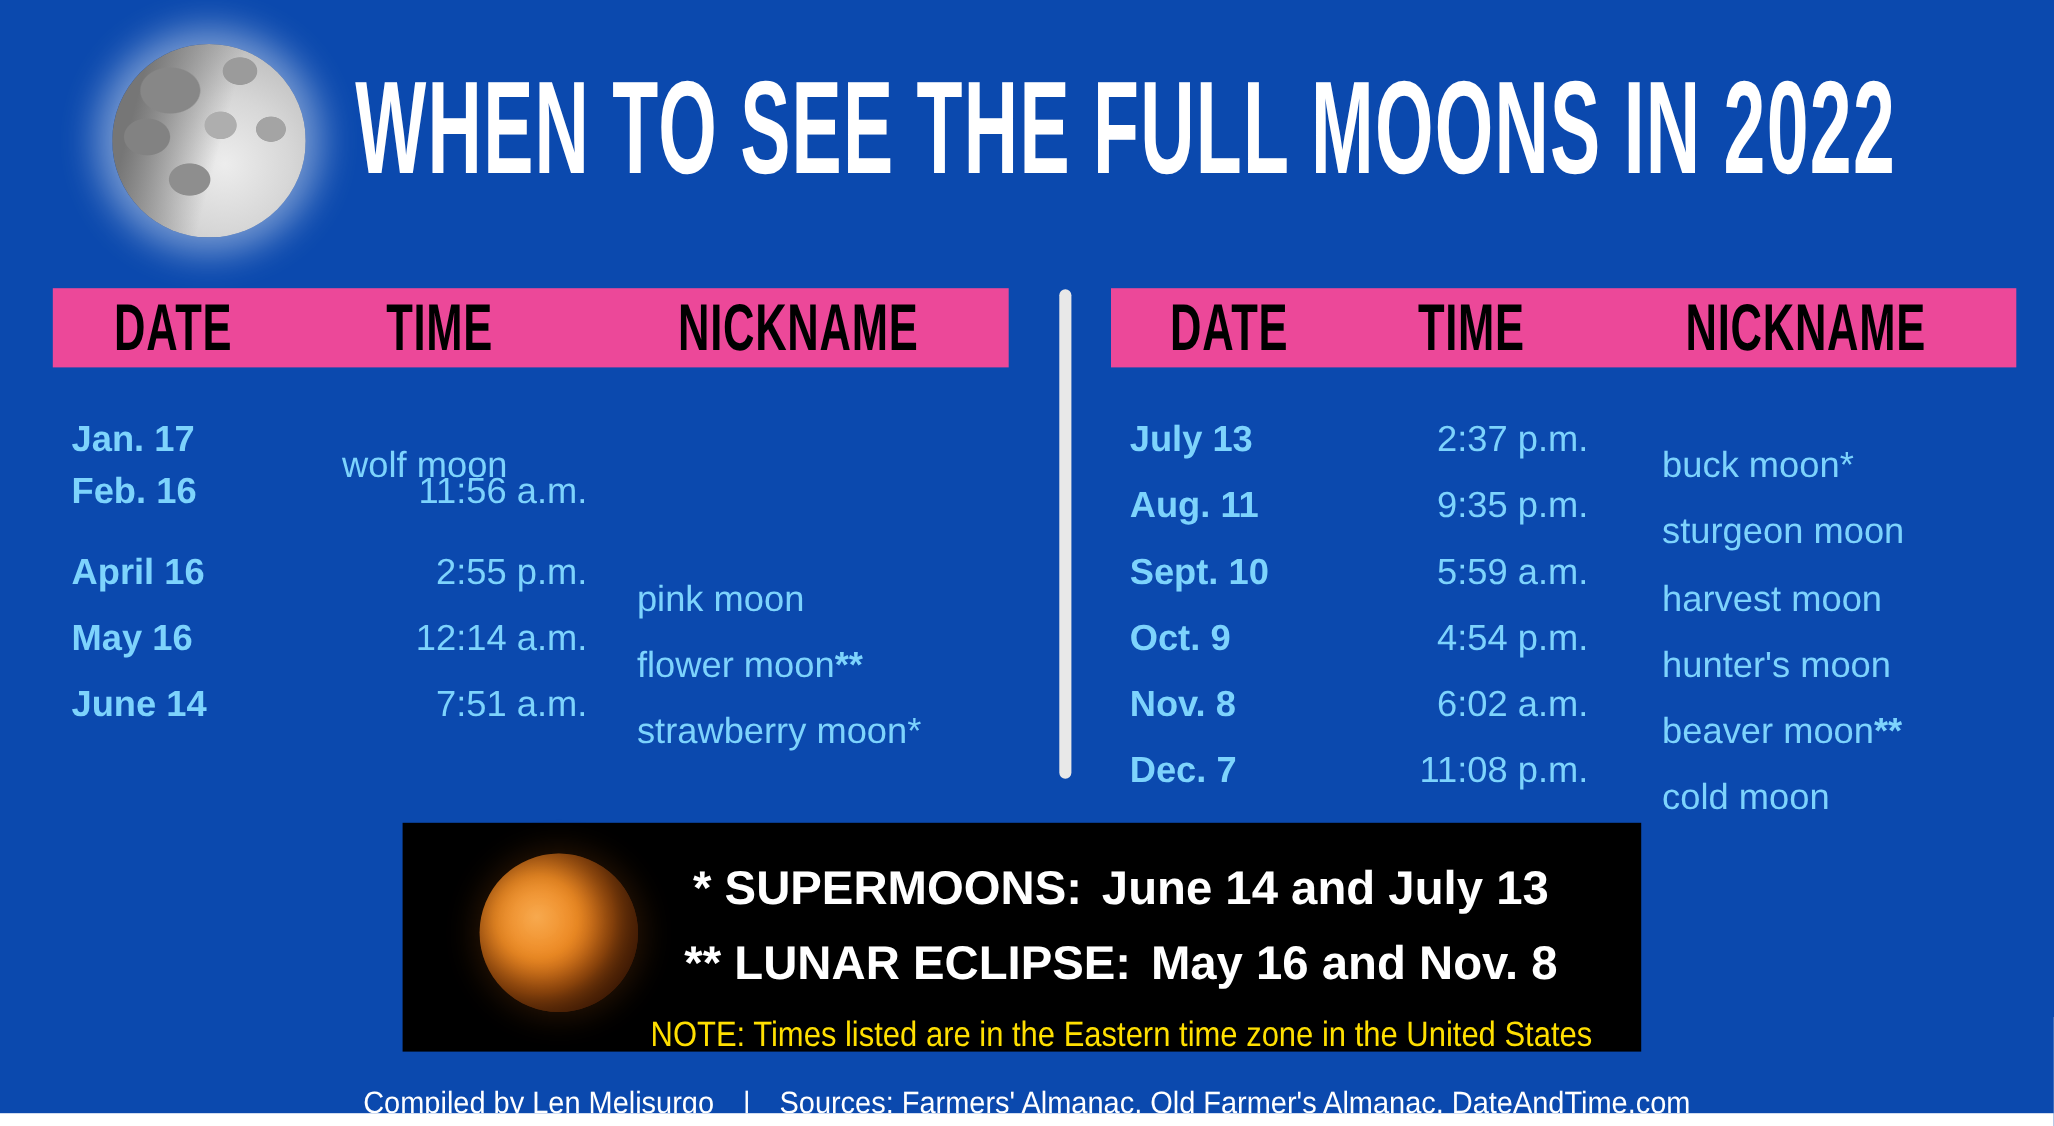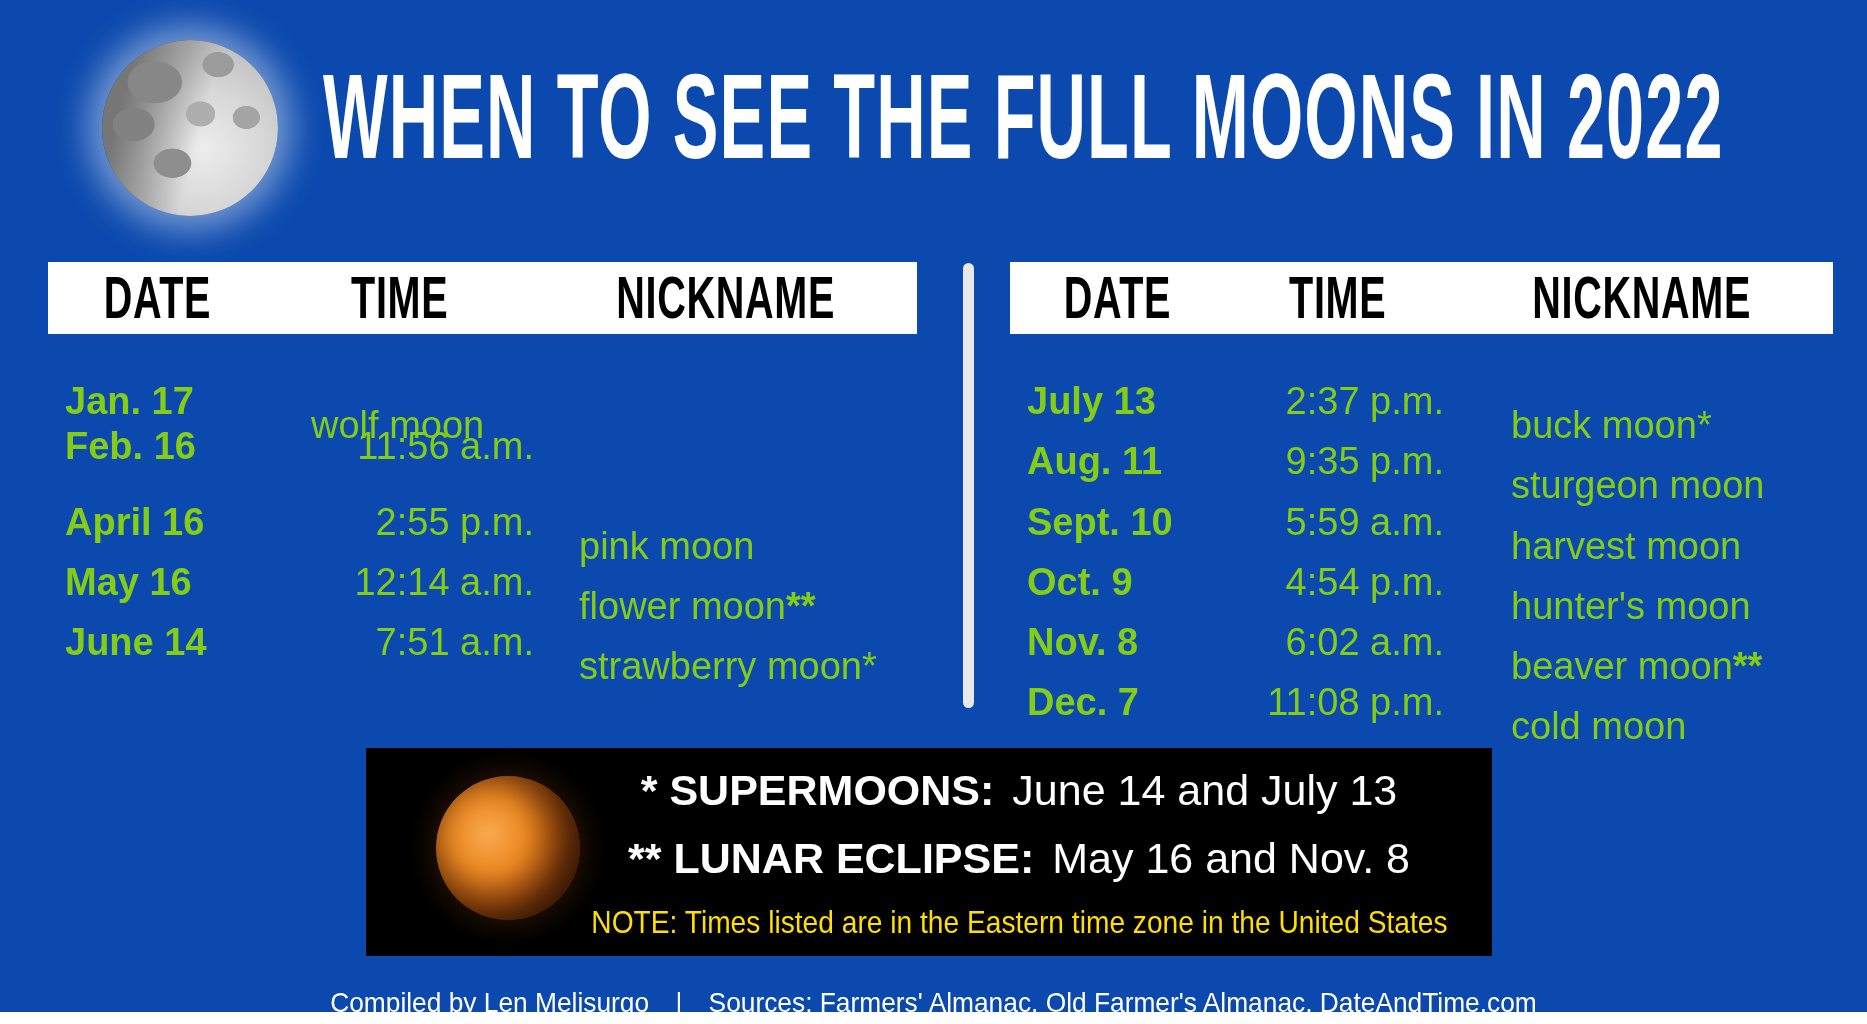--- a/index.html
+++ b/index.html
@@ -27,30 +27,30 @@
     position:absolute; left:323px; top:56px;
     font-size:120px; line-height:120px; font-weight:bold; color:#ffffff;
     white-space:nowrap; letter-spacing:2px;
     transform:scaleX(0.57); transform-origin:left top;
   }
 
   
   .table { position:absolute; top:262px; }
   .t-left  { left:48px;  width:869px; }
   .t-right { left:1010px; width:823px; }
-  .thead { height:72px; background:#ffffff; display:grid; align-items:center;text-align:right; }
+  .thead { height:72px; background:#ec4899; display:grid; align-items:center;text-align:right; }
   .t-left  .thead, .t-left  .trow { grid-template-columns:218px 268px 1fr; }
   .t-right .thead, .t-right .trow { grid-template-columns:215px 225px 1fr; }
   .th { display:flex; justify-content:center; }
   .th span {
     font-weight:bold; font-size:60px; line-height:60px; color:#000;
     white-space:nowrap; transform:scaleX(0.66); letter-spacing:1px;
   }
   .tbody { margin-top:22px; }
-  .trow { display:grid; height:60.3px; align-items:center; color:#84cc16; font-size:38px; }
+  .trow { display:grid; height:60.3px; align-items:center; color:#7dd3fc; font-size:33px; }
   .td-date { padding-left:17px; font-weight:bold; white-space:nowrap; }
   .td-time { text-align:right; white-space:nowrap; }
   .t-right .td-time { padding-right:6px; }
   .td-nick { white-space:nowrap;margin-top:48px; }
   .t-left  .td-nick { padding-left:45px; }
   .t-right .td-nick { padding-left:61px; }
   .bold-stars { font-weight:bold; }
 
   .divider {
     position:absolute; left:963px; top:263px; width:11px; height:445px;
@@ -65,24 +65,24 @@
   .moon-orange {
     position:absolute; left:70px; top:28px; width:144px; height:144px; border-radius:50%;
     background:radial-gradient(circle at 36% 40%, #f7a94e 0%, #ef8b24 30%, #cf6512 55%, #7e3208 80%, #240e03 97%);
     box-shadow:0 0 28px 5px rgba(220,110,20,0.18), inset -16px -10px 34px 12px rgba(0,0,0,0.55);
   }
   .legend-text {
     position:absolute; left:230px; right:50px; top:0; height:100%;
     display:flex; flex-direction:column; align-items:center;
   }
   .legend-line { display:flex; align-items:baseline; white-space:nowrap; }
-  .legend-line.first { margin-top:16px; }
+  .legend-line.first { margin-top:34px; }
   .legend-line.second { margin-top:16px; }
   .legend-label { font-weight:bold; font-size:43px; line-height:52px; color:#ffffff; }
-  .legend-value { font-size:43px; line-height:52px; color:#ffffff; margin-left:18px; }
+  .legend-value { font-size:43px; line-height:52px; color:#ffffff; margin-left:18px;font-weight:bold; }
   .legend-note {
     margin-top:22px; font-size:32px; line-height:32px; color:#ffdf00;
     white-space:nowrap; transform:scaleX(0.88);
   }
 
   
   .credit {
     position:absolute; left:0; top:988px; width:100%;
     display:flex; justify-content:center; gap:28px;
     color:#ffffff; font-size:28px; line-height:30px; white-space:nowrap;

